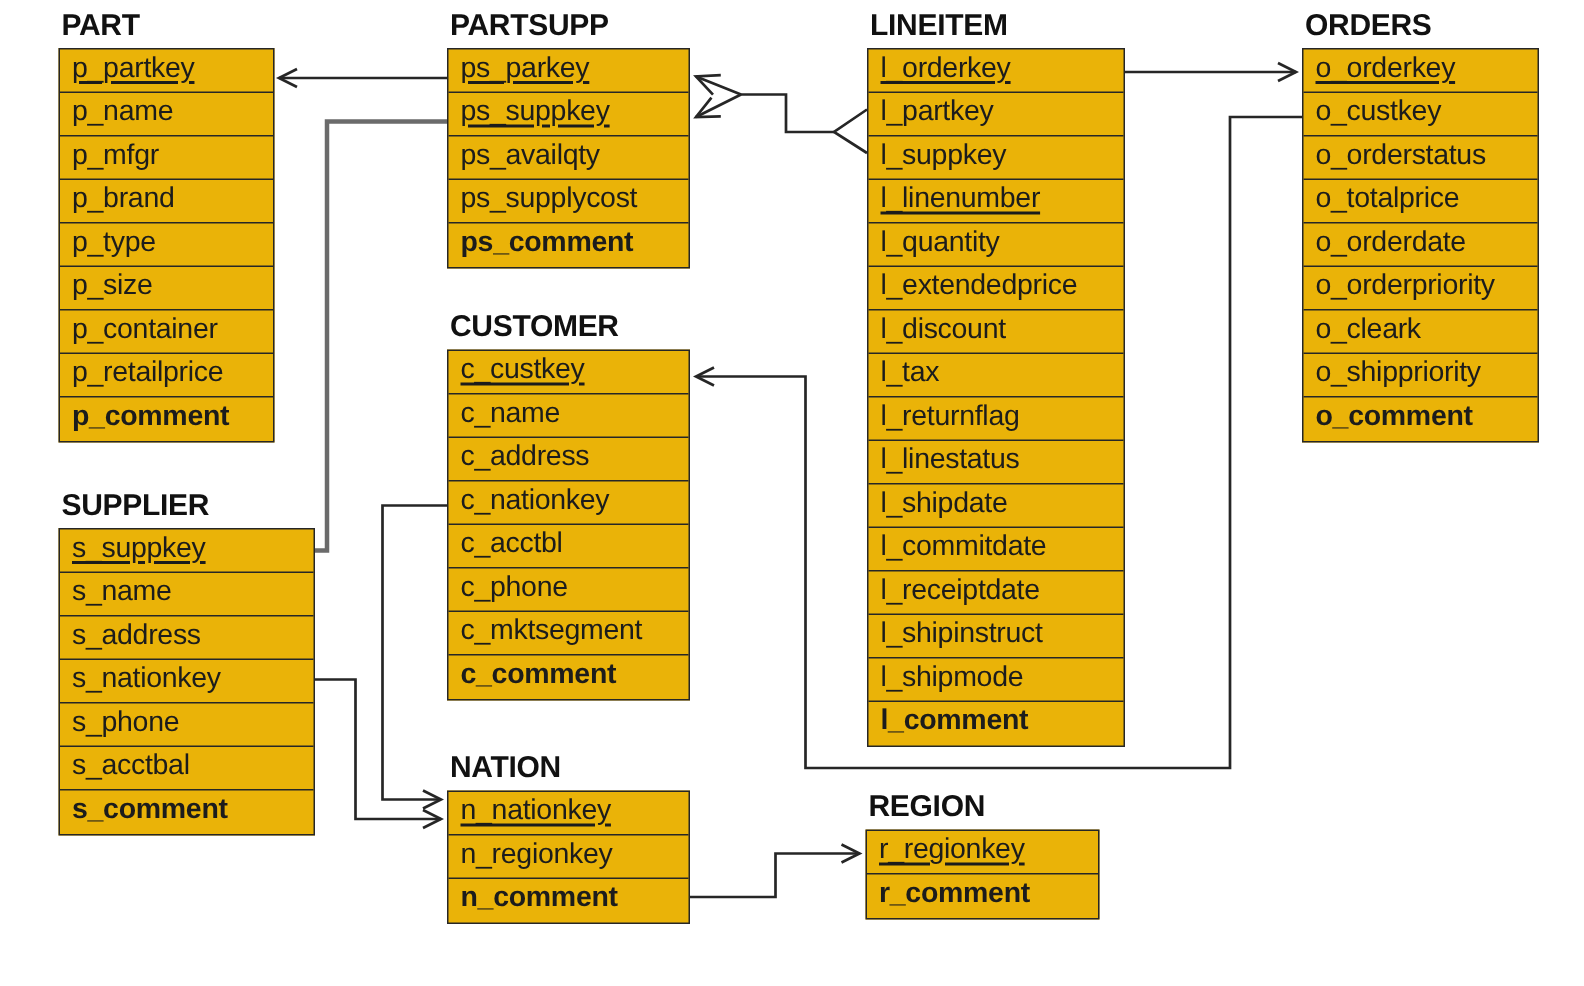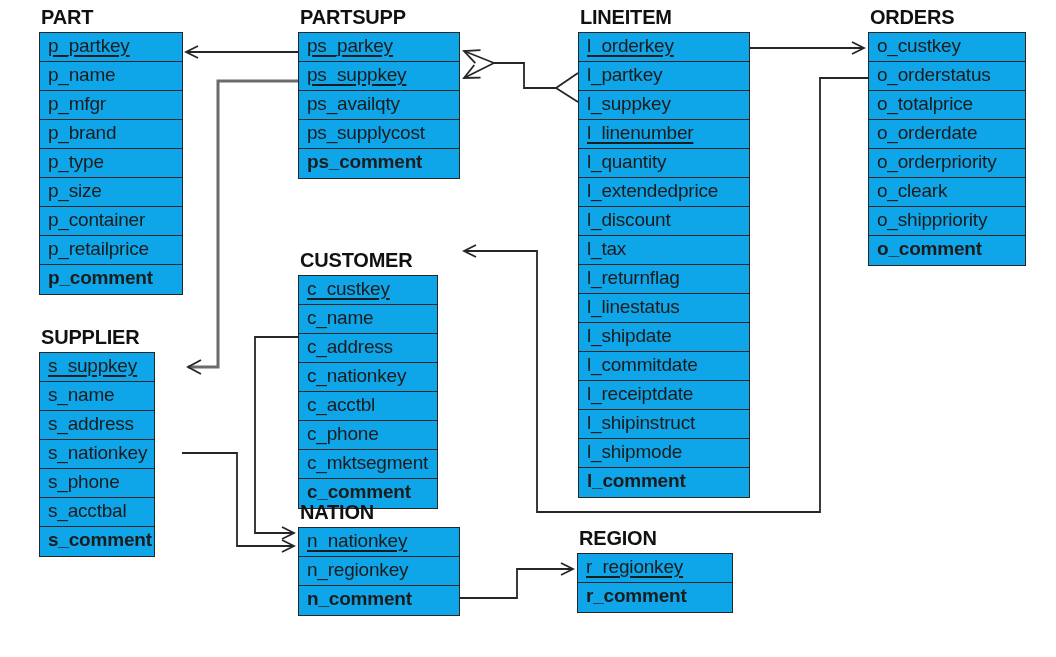--- a/index.html
+++ b/index.html
@@ -11,21 +11,21 @@
   .stage{position:absolute;left:0;top:0;width:1056px;height:657px;padding-left:24px;}
   svg.wires{position:absolute;left:0;top:0;z-index:1;}
   svg.wires path{fill:none;stroke:#262626;stroke-width:1.8px;}
   svg.wires path.gray{stroke:#6b6b6b;stroke-width:3px;}
   .tbl{position:absolute;z-index:2;}
   .tbl-title{
     font-weight:700;font-size:20px;line-height:22px;height:22px;
     color:#111;padding-left:2px;margin-bottom:4px;white-space:nowrap;
     letter-spacing:-0.2px;
   }
-  .tbl-box{background:#0ea5e9;border:1.5px solid #262626;}
+  .tbl-box{background:#eab308;border:1.5px solid #262626;}
   .row{
     height:29px;box-sizing:border-box;border-bottom:1.5px solid #262626;
     font-size:19px;line-height:26px;color:#1c1c1c;padding-left:8px;
     white-space:nowrap;letter-spacing:-0.2px;
   }
   .row:last-child{border-bottom:none;font-weight:bold;}
   .row.pk{text-decoration:underline;text-underline-offset:3px;text-decoration-thickness:1.5px;}
 </style>
 </head>
 <body>
@@ -109,45 +109,46 @@
         <div class="row">l_receiptdate</div>
         <div class="row">l_shipinstruct</div>
         <div class="row">l_shipmode</div>
         <div class="row">l_comment</div>
       </div>
   </div>
 
   <div class="tbl" style="left:868px;top:6px;width:158px;">
     <div class="tbl-title">ORDERS</div>
     <div class="tbl-box">
+        <div class="row pk">o_orderkey</div>
         <div class="row">o_custkey</div>
         <div class="row">o_orderstatus</div>
         <div class="row">o_totalprice</div>
         <div class="row">o_orderdate</div>
         <div class="row">o_orderpriority</div>
         <div class="row">o_cleark</div>
         <div class="row">o_shippriority</div>
         <div class="row">o_comment</div>
       </div>
   </div>
 
-  <div class="tbl" style="left:39px;top:326px;width:116px;">
+  <div class="tbl" style="left:39px;top:326px;width:171px;">
     <div class="tbl-title">SUPPLIER</div>
     <div class="tbl-box">
         <div class="row pk">s_suppkey</div>
         <div class="row">s_name</div>
         <div class="row">s_address</div>
         <div class="row">s_nationkey</div>
         <div class="row">s_phone</div>
         <div class="row">s_acctbal</div>
         <div class="row">s_comment</div>
       </div>
   </div>
 
-  <div class="tbl" style="left:298px;top:207px;width:140px;margin-top:42px;">
+  <div class="tbl" style="left:298px;top:207px;width:162px;">
     <div class="tbl-title">CUSTOMER</div>
     <div class="tbl-box">
         <div class="row pk">c_custkey</div>
         <div class="row">c_name</div>
         <div class="row">c_address</div>
         <div class="row">c_nationkey</div>
         <div class="row">c_acctbl</div>
         <div class="row">c_phone</div>
         <div class="row">c_mktsegment</div>
         <div class="row">c_comment</div>

